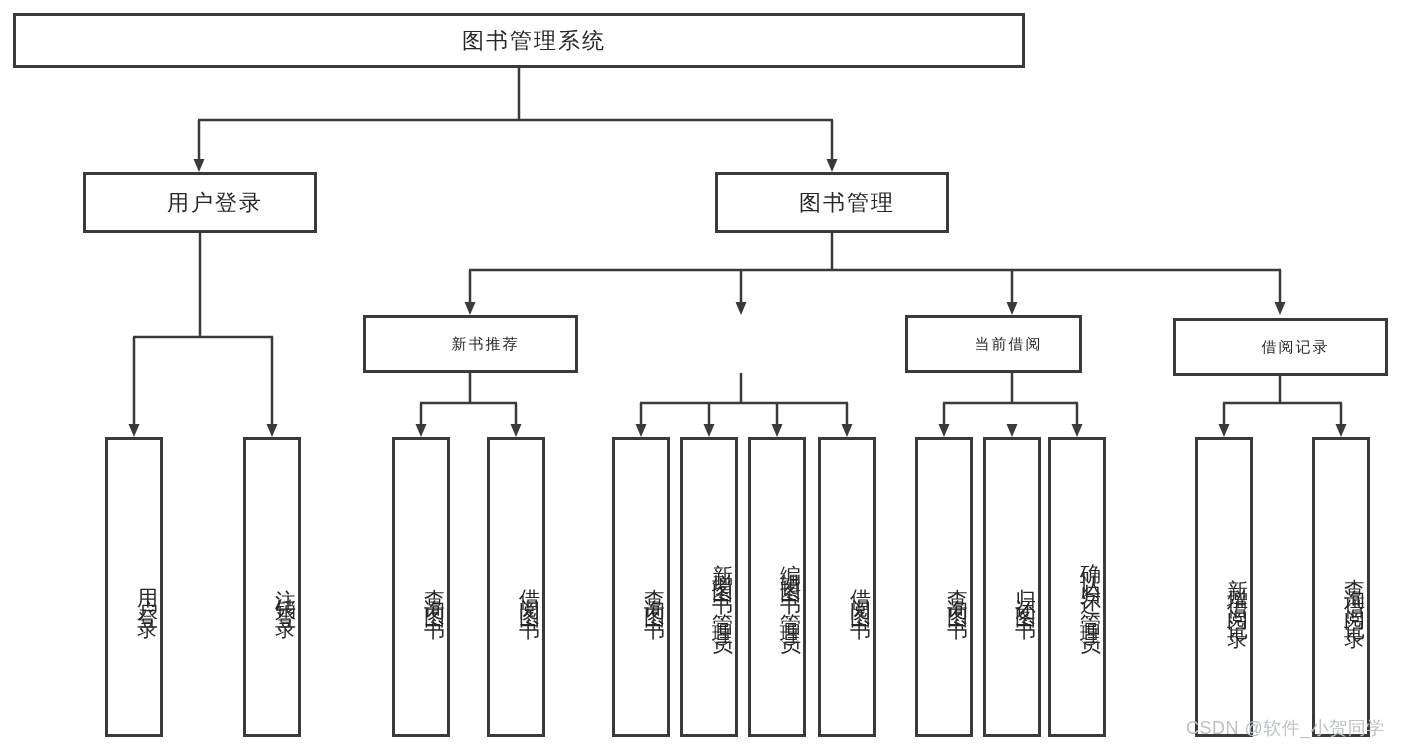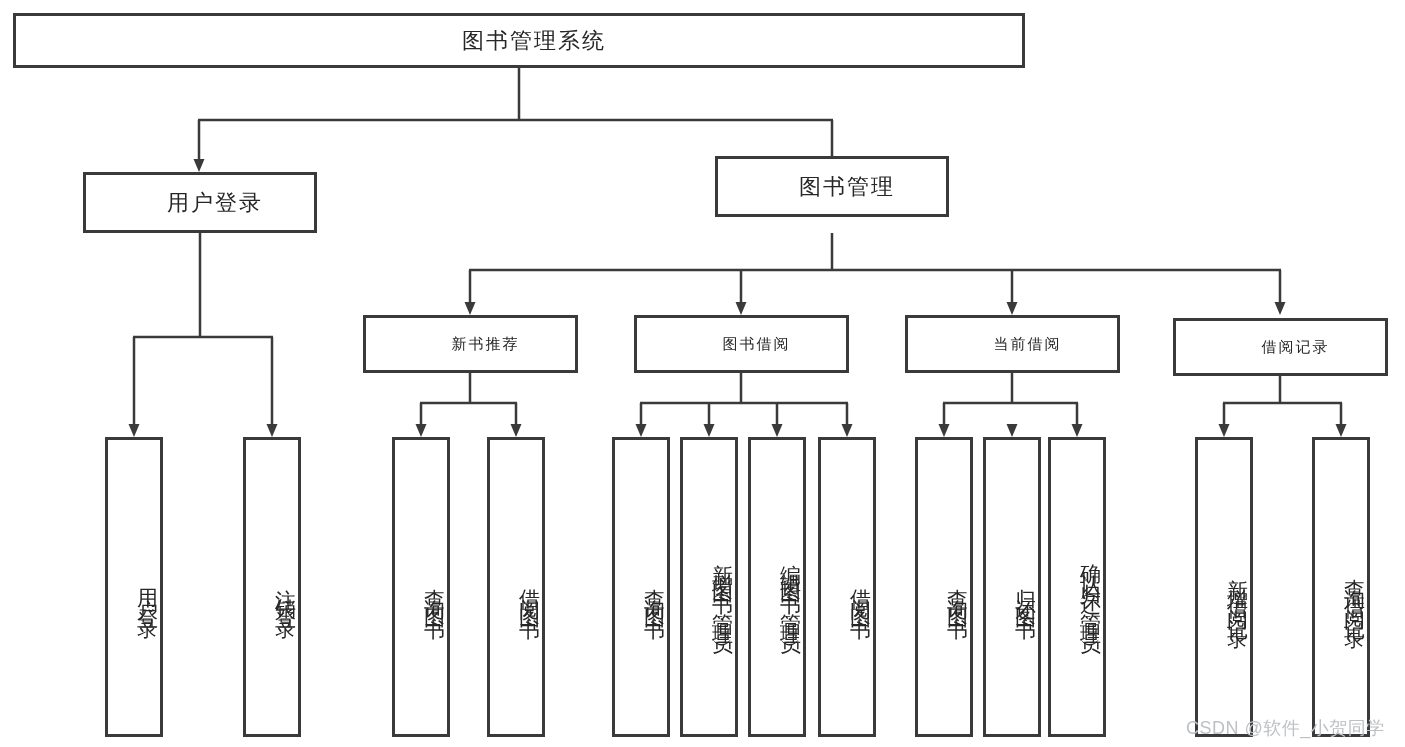--- a/index.html
+++ b/index.html
@@ -96,31 +96,28 @@
     </g>
   </svg>
 
   <div class="box" style="left:13px;top:13px;width:1012px;height:55px">
     <span class="lbl">图书管理系统</span>
   </div>
 
   <div class="box" style="left:83px;top:172px;width:234px;height:61px">
     <span class="lbl">用户登录</span>
   </div>
-  <div class="box" style="left:715px;top:156px;width:234px;height:61px">
+  <div class="box" style="left:715px;top:172px;width:234px;height:61px">
     <span class="lbl">图书管理</span>
   </div>
 
   <div class="box lv3" style="left:363px;top:315px;width:215px;height:58px">
     <span class="lbl">新书推荐</span>
   </div>
-  <div class="box lv3" style="left:634px;top:315px;width:215px;height:58px">
-    <span class="lbl">图书借阅</span>
-  </div>
-  <div class="box lv3" style="left:905px;top:315px;width:215px;height:58px">
+  <div class="box lv3" style="left:905px;top:315px;width:177px;height:58px">
     <span class="lbl">当前借阅</span>
   </div>
   <div class="box lv3" style="left:1173px;top:318px;width:215px;height:58px">
     <span class="lbl">借阅记录</span>
   </div>
 
   <div class="box v" style="left:105px">
     <span class="vlbl">用户登录</span>
   </div>
   <div class="box v" style="left:243px">

